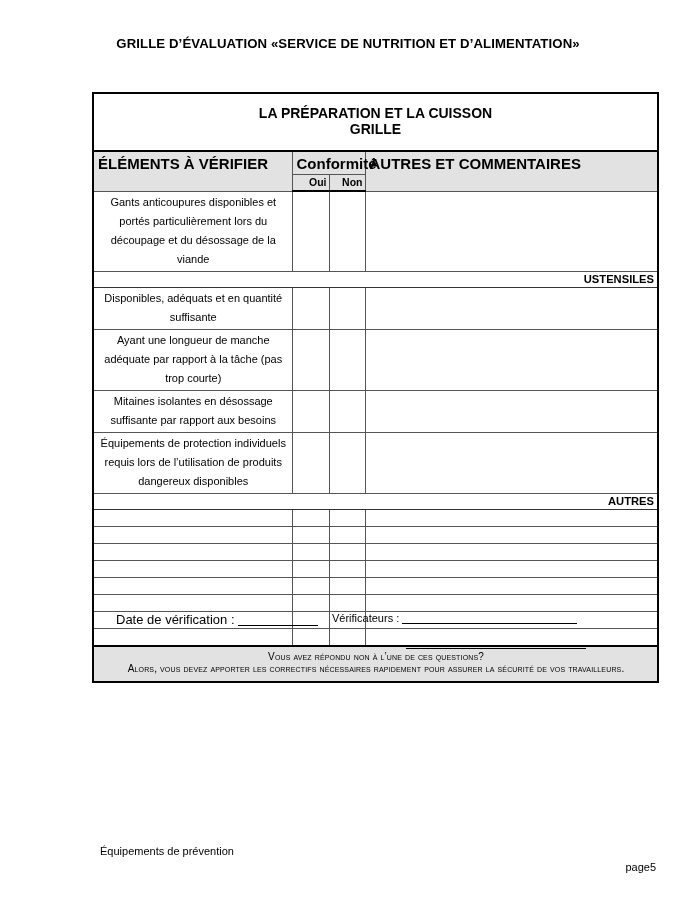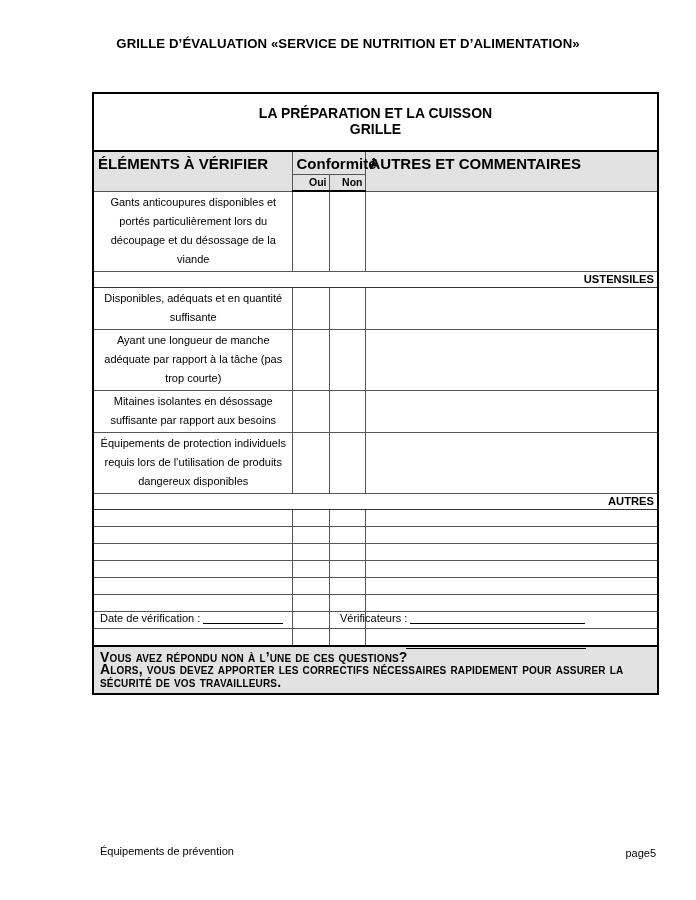--- a/index.html
+++ b/index.html
@@ -106,50 +106,49 @@
   }
 
   
   .empty-row td { height: 13px; }
 
   
   .warn-cell {
     background: #e2e2e2;
     border-top: 2px solid #000 !important;
     padding: 4px 5px 5px 6px !important;
-    font-size: 14px;
-    font-weight: bold;
+    font-size: 10px;
+    font-weight: normal;
     line-height: 12.6px;
     font-variant: small-caps;
     letter-spacing: 0.15px;
-    text-align: left;
+    text-align: center;
   }
   .warn-line { display: block; white-space: nowrap; }
   .warn-line.wrap { white-space: normal; }
 
   
   .sig-area {
     position: absolute;
     left: 0;
     top: 604px;
     width: 696px;
     height: 70px;
   }
   .sig-date {
     position: absolute;
-    left: 100px;
+    left: 116px;
     top: 8px;
-    font-size: 11px;
+    font-size: 13px;
   }
   .sig-verif {
     position: absolute;
     left: 332px;
     top: 8px;
     font-size: 11px;
-    margin-left: 8px;
   }
   .rule-short {
     display: inline-block;
     width: 80px;
     border-bottom: 1px solid #000;
     height: 11px;
     vertical-align: -2px;
   }
   .rule-long {
     display: inline-block;
@@ -176,21 +175,21 @@
     font-size: 11px;
   }
   .footer-left {
     position: absolute;
     left: 0;
     top: 0;
   }
   .footer-right {
     position: absolute;
     right: 0;
-    top: 2px;
+    top: 16px;
   }
 </style>
 </head>
 <body>
 
 <div class="page">
 
   <div class="doc-title">GRILLE D’ÉVALUATION «SERVICE DE NUTRITION ET D’ALIMENTATION»</div>
 
   <table class="grid-table">

